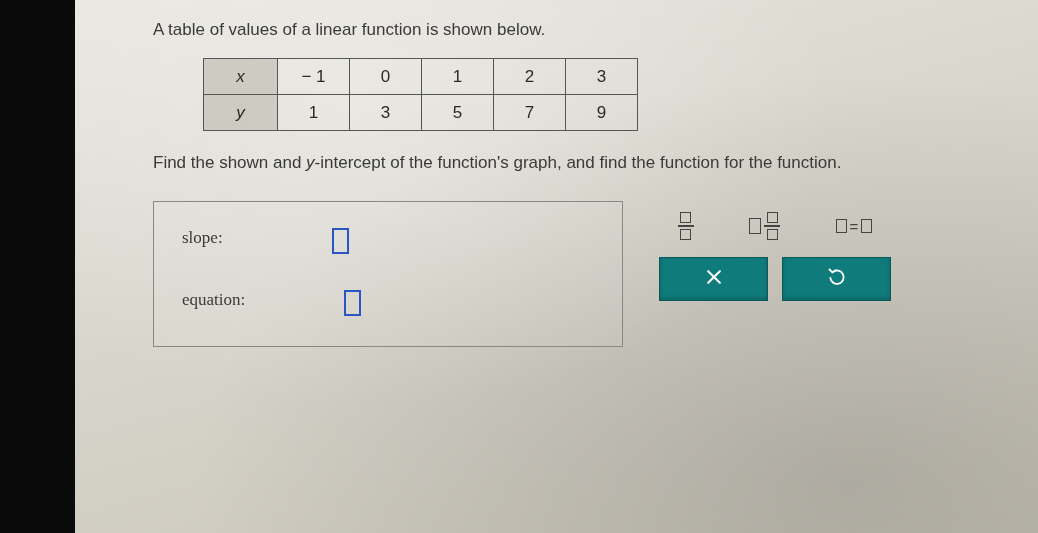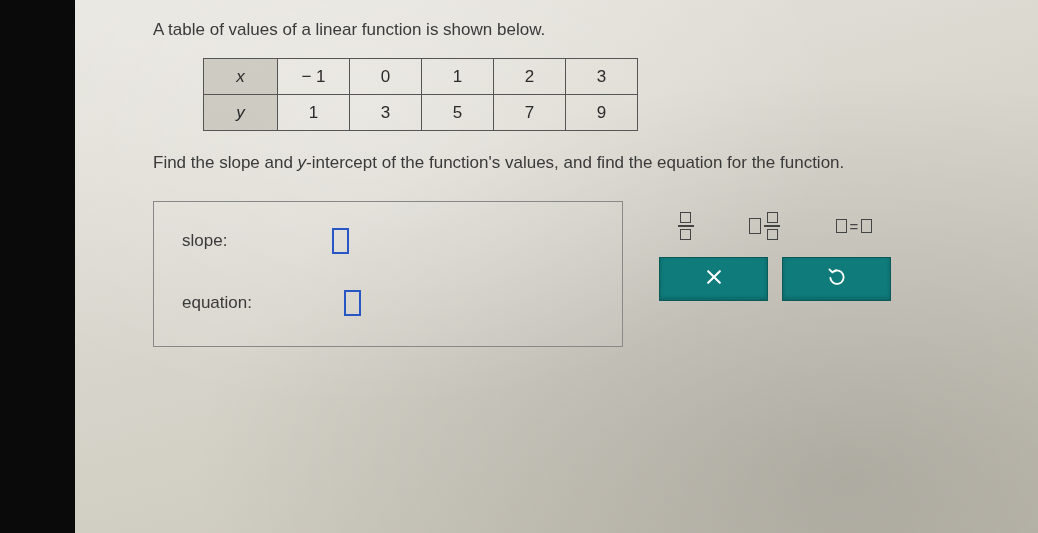--- a/index.html
+++ b/index.html
@@ -70,22 +70,22 @@
       position: relative;
     }
     .answer-box {
       border: 1px solid #888;
       width: 470px;
       padding: 26px 28px 22px 28px;
       background: rgba(255,255,255,0.05);
     }
     .answer-row {
       display: flex;
-      align-items: center;
       margin-bottom: 36px;
+      font-family: Liberation Serif, serif;
     }
     .answer-row:last-child { margin-bottom: 8px; gap: 12px; }
     .answer-label {
       width: 150px;
       font-size: 17px;
       color: #3a3a3a;
     }
     .input-box {
       width: 17px;
       height: 26px;
@@ -178,21 +178,21 @@
       <td>1</td>
       <td>3</td>
       <td>5</td>
       <td>7</td>
       <td>9</td>
     </tr>
   </tbody>
     </table>
 
   <div class="instruction">
-    <span>Find the slope and </span><span class="italic">y</span><span>-intercept of the function's values, and find the equation for the function.</span>
+    <span>Find the shown and </span><span class="italic">y</span><span>-intercept of the function's graph, and find the function for the function.</span>
   </div>
 
   <div class="work-area">
 
     <div class="answer-box">
       <div class="answer-row">
         <span class="answer-label">slope:</span>
         <span class="input-box"></span>
       </div>
       <div class="answer-row">

